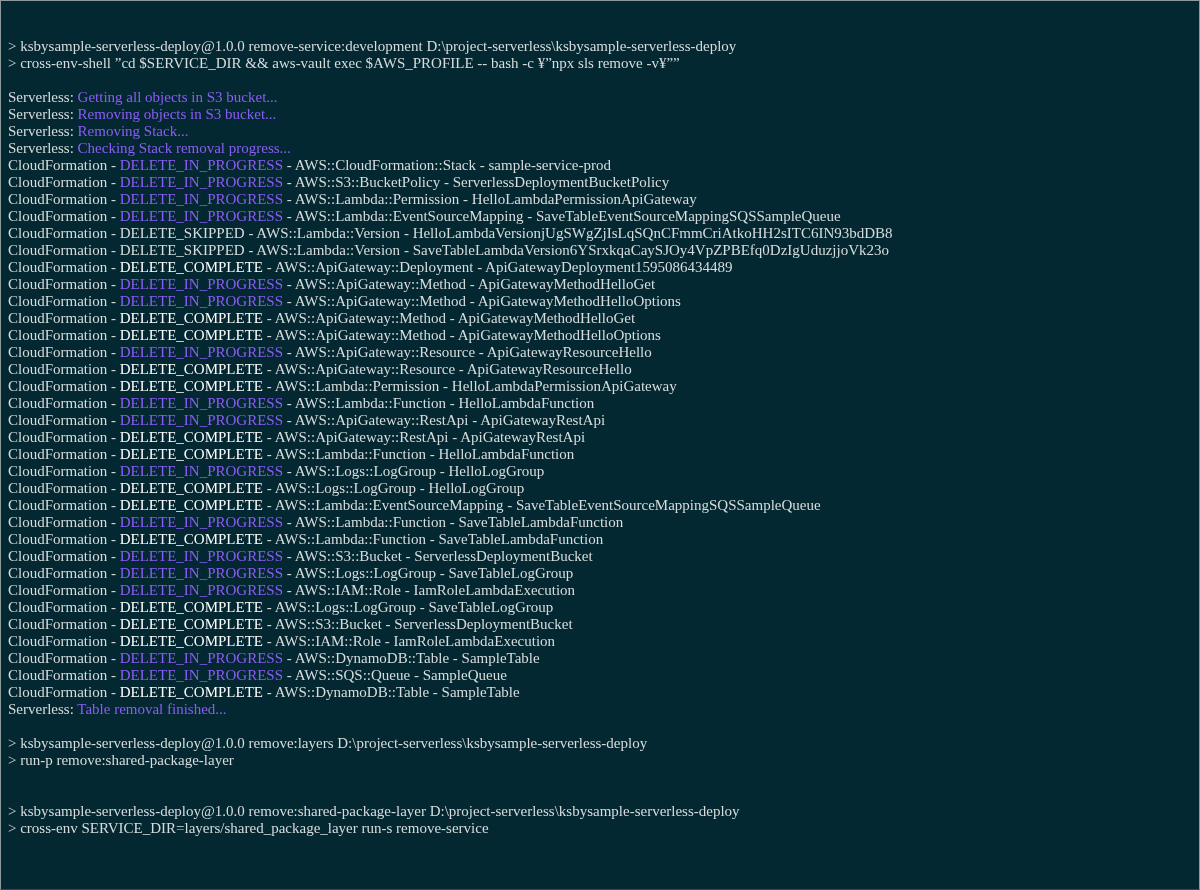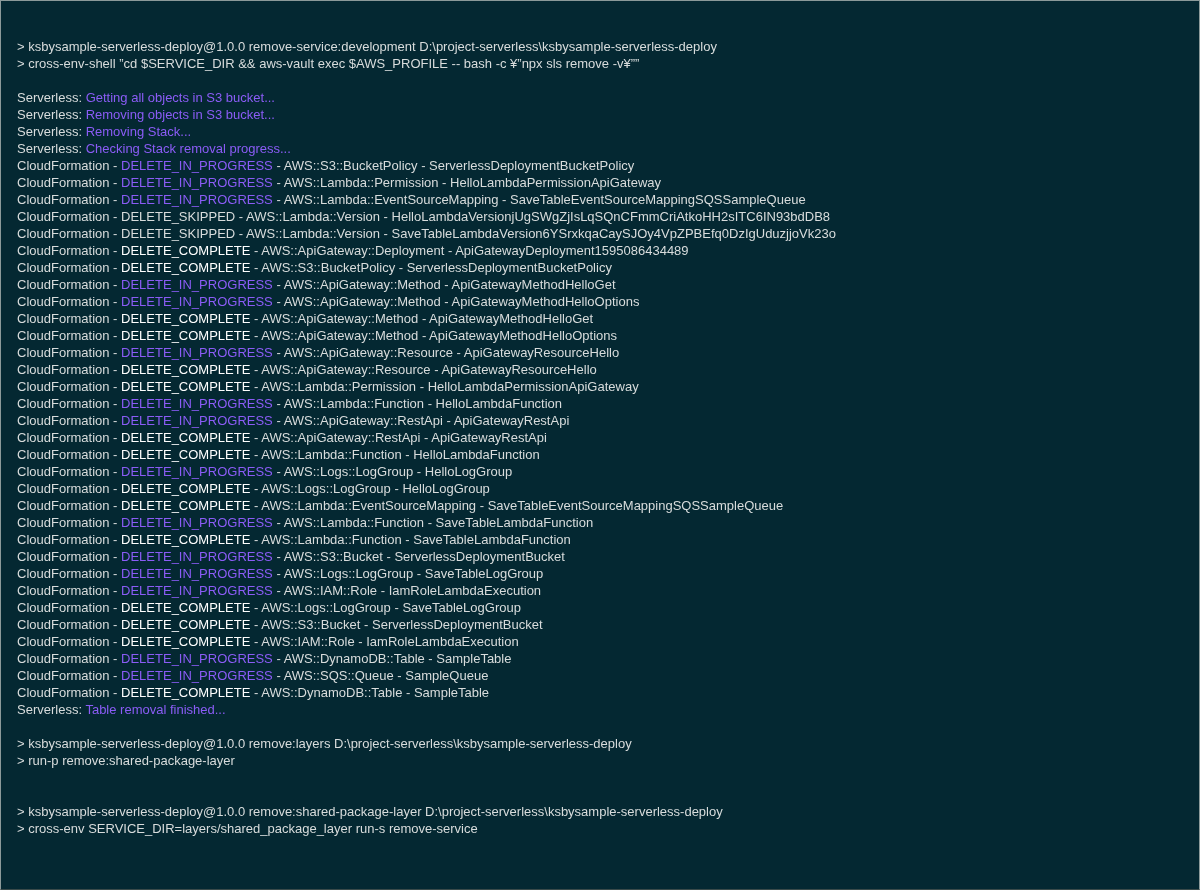--- a/index.html
+++ b/index.html
@@ -26,49 +26,49 @@
   #screen {
     position: absolute;
     left: 1px;
     top: 37px;
     width: 1198px;
   }
   .line {
     height: 17px;
     white-space: pre;
     color: #d8dcdc;
-    padding-left: 15px;
-    font-family: Liberation Sans, sans-serif;
-    font-size: 13px;
+    padding-left: 6px;
+    font-family: Liberation Serif, serif;
+    font-size: 15px;
     line-height: 17px;
   }
   .blank { height: 17px; }
   .c-white  { color: #d8dcdc; }
   .c-olive  { color: #8b5cf6; }
   .c-teal   { color: #ffffff; }
 </style>
 </head>
 <body>
 
 <div id="terminal">
   <div id="screen">
       <div class="line"><span class="c-white">&gt; ksbysample-serverless-deploy@1.0.0 remove-service:development D:\project-serverless\ksbysample-serverless-deploy</span></div>
       <div class="line"><span class="c-white">&gt; cross-env-shell ”cd $SERVICE_DIR &amp;&amp; aws-vault exec $AWS_PROFILE -- bash -c ¥”npx sls remove -v¥””</span></div>
       <div class="line blank"></div>
       <div class="line"><span class="c-white">Serverless: </span><span class="c-olive">Getting all objects in S3 bucket...</span></div>
       <div class="line"><span class="c-white">Serverless: </span><span class="c-olive">Removing objects in S3 bucket...</span></div>
       <div class="line"><span class="c-white">Serverless: </span><span class="c-olive">Removing Stack...</span></div>
       <div class="line"><span class="c-white">Serverless: </span><span class="c-olive">Checking Stack removal progress...</span></div>
+      <div class="line"><span class="c-white">CloudFormation</span><span class="c-white"> - </span><span class="c-olive">DELETE_IN_PROGRESS</span><span class="c-white"> - </span><span class="c-white">AWS::CloudFormation::Stack</span><span class="c-white"> - </span><span class="c-white">sample-service-prod</span></div>
       <div class="line"><span class="c-white">CloudFormation</span><span class="c-white"> - </span><span class="c-olive">DELETE_IN_PROGRESS</span><span class="c-white"> - </span><span class="c-white">AWS::S3::BucketPolicy</span><span class="c-white"> - </span><span class="c-white">ServerlessDeploymentBucketPolicy</span></div>
       <div class="line"><span class="c-white">CloudFormation</span><span class="c-white"> - </span><span class="c-olive">DELETE_IN_PROGRESS</span><span class="c-white"> - </span><span class="c-white">AWS::Lambda::Permission</span><span class="c-white"> - </span><span class="c-white">HelloLambdaPermissionApiGateway</span></div>
       <div class="line"><span class="c-white">CloudFormation</span><span class="c-white"> - </span><span class="c-olive">DELETE_IN_PROGRESS</span><span class="c-white"> - </span><span class="c-white">AWS::Lambda::EventSourceMapping</span><span class="c-white"> - </span><span class="c-white">SaveTableEventSourceMappingSQSSampleQueue</span></div>
       <div class="line"><span class="c-white">CloudFormation</span><span class="c-white"> - </span><span class="c-white">DELETE_SKIPPED</span><span class="c-white"> - </span><span class="c-white">AWS::Lambda::Version</span><span class="c-white"> - </span><span class="c-white">HelloLambdaVersionjUgSWgZjIsLqSQnCFmmCriAtkoHH2sITC6IN93bdDB8</span></div>
       <div class="line"><span class="c-white">CloudFormation</span><span class="c-white"> - </span><span class="c-white">DELETE_SKIPPED</span><span class="c-white"> - </span><span class="c-white">AWS::Lambda::Version</span><span class="c-white"> - </span><span class="c-white">SaveTableLambdaVersion6YSrxkqaCaySJOy4VpZPBEfq0DzIgUduzjjoVk23o</span></div>
       <div class="line"><span class="c-white">CloudFormation</span><span class="c-white"> - </span><span class="c-teal">DELETE_COMPLETE</span><span class="c-white"> - </span><span class="c-white">AWS::ApiGateway::Deployment</span><span class="c-white"> - </span><span class="c-white">ApiGatewayDeployment1595086434489</span></div>
-      <div class="line"><span class="c-white">CloudFormation</span><span class="c-white"> - </span><span class="c-teal">DELETE_COMPLETE</span><span class="c-white"> - </span><span class="c-white">AWS::S3::BucketPolicy</span><span class="c-white"> - </span><span class="c-white">ServerlessDeploymentBucketPolicy</span></div>
       <div class="line"><span class="c-white">CloudFormation</span><span class="c-white"> - </span><span class="c-olive">DELETE_IN_PROGRESS</span><span class="c-white"> - </span><span class="c-white">AWS::ApiGateway::Method</span><span class="c-white"> - </span><span class="c-white">ApiGatewayMethodHelloGet</span></div>
       <div class="line"><span class="c-white">CloudFormation</span><span class="c-white"> - </span><span class="c-olive">DELETE_IN_PROGRESS</span><span class="c-white"> - </span><span class="c-white">AWS::ApiGateway::Method</span><span class="c-white"> - </span><span class="c-white">ApiGatewayMethodHelloOptions</span></div>
       <div class="line"><span class="c-white">CloudFormation</span><span class="c-white"> - </span><span class="c-teal">DELETE_COMPLETE</span><span class="c-white"> - </span><span class="c-white">AWS::ApiGateway::Method</span><span class="c-white"> - </span><span class="c-white">ApiGatewayMethodHelloGet</span></div>
       <div class="line"><span class="c-white">CloudFormation</span><span class="c-white"> - </span><span class="c-teal">DELETE_COMPLETE</span><span class="c-white"> - </span><span class="c-white">AWS::ApiGateway::Method</span><span class="c-white"> - </span><span class="c-white">ApiGatewayMethodHelloOptions</span></div>
       <div class="line"><span class="c-white">CloudFormation</span><span class="c-white"> - </span><span class="c-olive">DELETE_IN_PROGRESS</span><span class="c-white"> - </span><span class="c-white">AWS::ApiGateway::Resource</span><span class="c-white"> - </span><span class="c-white">ApiGatewayResourceHello</span></div>
       <div class="line"><span class="c-white">CloudFormation</span><span class="c-white"> - </span><span class="c-teal">DELETE_COMPLETE</span><span class="c-white"> - </span><span class="c-white">AWS::ApiGateway::Resource</span><span class="c-white"> - </span><span class="c-white">ApiGatewayResourceHello</span></div>
       <div class="line"><span class="c-white">CloudFormation</span><span class="c-white"> - </span><span class="c-teal">DELETE_COMPLETE</span><span class="c-white"> - </span><span class="c-white">AWS::Lambda::Permission</span><span class="c-white"> - </span><span class="c-white">HelloLambdaPermissionApiGateway</span></div>
       <div class="line"><span class="c-white">CloudFormation</span><span class="c-white"> - </span><span class="c-olive">DELETE_IN_PROGRESS</span><span class="c-white"> - </span><span class="c-white">AWS::Lambda::Function</span><span class="c-white"> - </span><span class="c-white">HelloLambdaFunction</span></div>
       <div class="line"><span class="c-white">CloudFormation</span><span class="c-white"> - </span><span class="c-olive">DELETE_IN_PROGRESS</span><span class="c-white"> - </span><span class="c-white">AWS::ApiGateway::RestApi</span><span class="c-white"> - </span><span class="c-white">ApiGatewayRestApi</span></div>
       <div class="line"><span class="c-white">CloudFormation</span><span class="c-white"> - </span><span class="c-teal">DELETE_COMPLETE</span><span class="c-white"> - </span><span class="c-white">AWS::ApiGateway::RestApi</span><span class="c-white"> - </span><span class="c-white">ApiGatewayRestApi</span></div>

